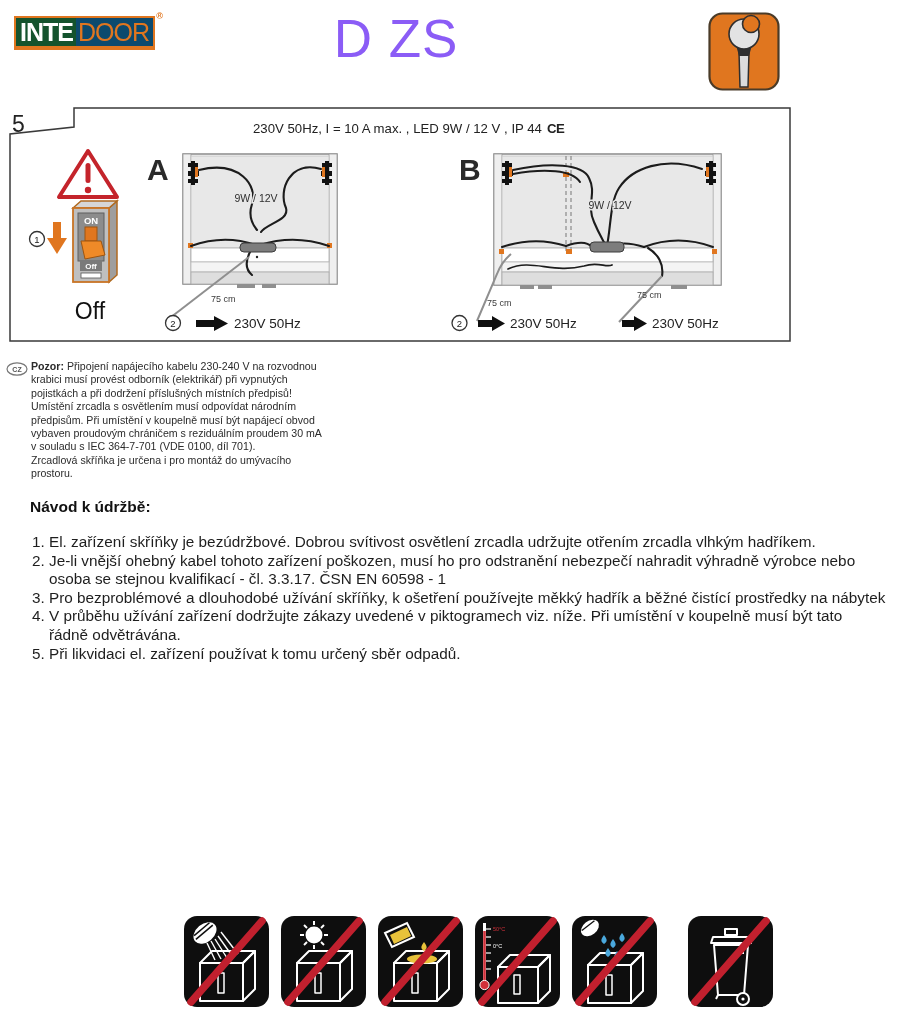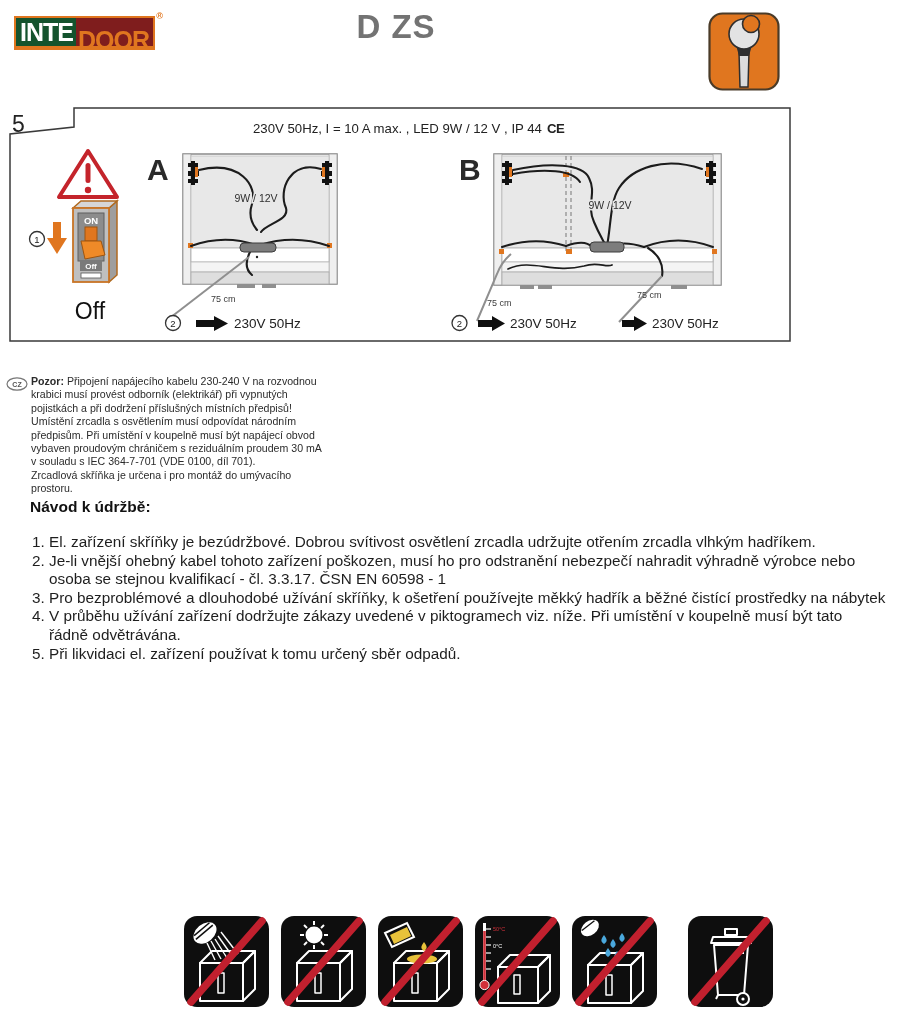--- a/index.html
+++ b/index.html
@@ -6,26 +6,26 @@
   body{
     width:907px;height:1020px;position:relative;background:#ffffff;
     font-family:"Liberation Sans",sans-serif;color:#222;overflow:hidden;
   }
   .abs{position:absolute;}
   svg text{font-family:"Liberation Sans",sans-serif;}
 
   
   .logo{left:14px;top:16px;display:flex;align-items:stretch;border:2px solid #e0761f;border-bottom:4px solid #e0761f;height:28px;}
   .logo .p1{background:#14532d;color:#fff;font-weight:bold;font-size:25px;line-height:28px;padding:0 3px 0 4px;letter-spacing:-1px;}
-  .logo .p2{background:#7f1d1d;color:#e0761f;font-weight:bold;font-size:25px;line-height:28px;padding:8px 4px 0 2px;letter-spacing:-1px;}
+  .logo .p2{background:#0c4a6e;color:#e0761f;font-weight:normal;font-size:25px;line-height:28px;padding:0 4px 0 2px;letter-spacing:-1px;}
   .logo .reg{position:absolute;right:-10px;top:-7px;color:#e0761f;font-size:9px;font-weight:bold;}
-  .doc-title{left:396px;top:8px;transform:translateX(-50%);font-size:33px;font-weight:bold;color:#737373;letter-spacing:1px;white-space:nowrap;}
+  .doc-title{left:396px;top:8px;transform:translateX(-50%);font-size:53px;font-weight:normal;color:#8b5cf6;letter-spacing:1px;white-space:nowrap;}
 
   
-  .warn-block{left:6px;top:375px;width:320px;}
+  .warn-block{left:6px;top:360px;width:320px;}
   .warn-badge{position:absolute;left:0;top:2px;}
   .warn-text{margin-left:25px;width:296px;font-size:10.6px;line-height:13.4px;color:#2b2b2b;white-space:pre-line;}
   .warn-text b{font-weight:bold;}
 
   
   .maint{left:30px;top:498px;width:960px;}
   .maint h3{margin:0;font-size:15.5px;font-weight:bold;color:#111;}
   .maint ol{margin:17px 0 0 0;padding-left:19px;width:960px;}
   .maint li{font-size:15.3px;line-height:18.6px;color:#1e1e1e;white-space:pre-line;}
 

